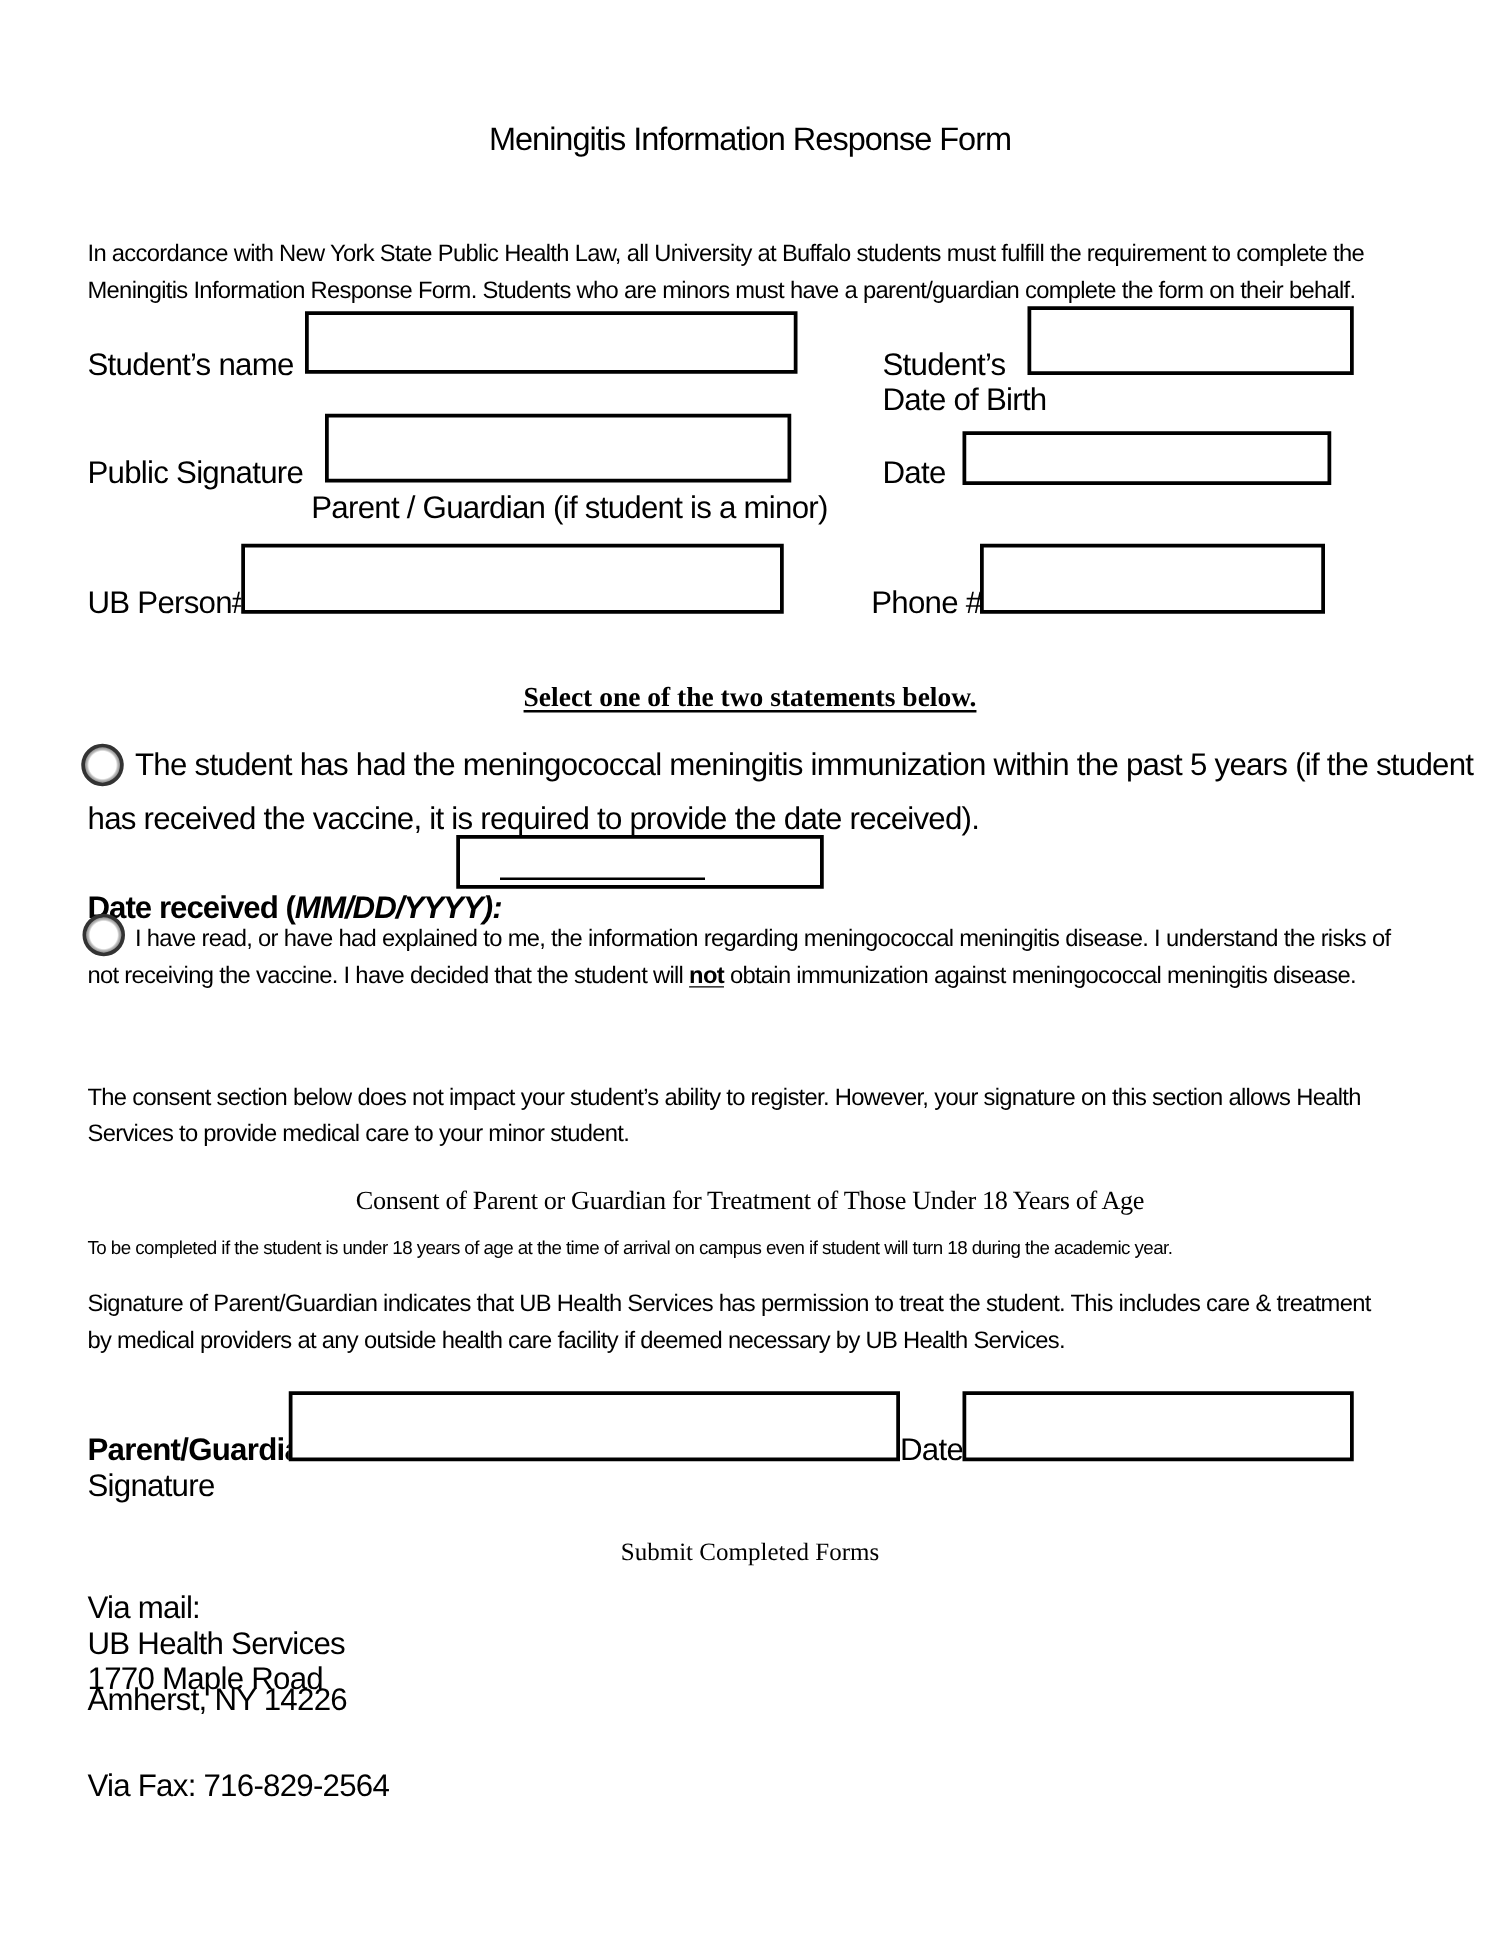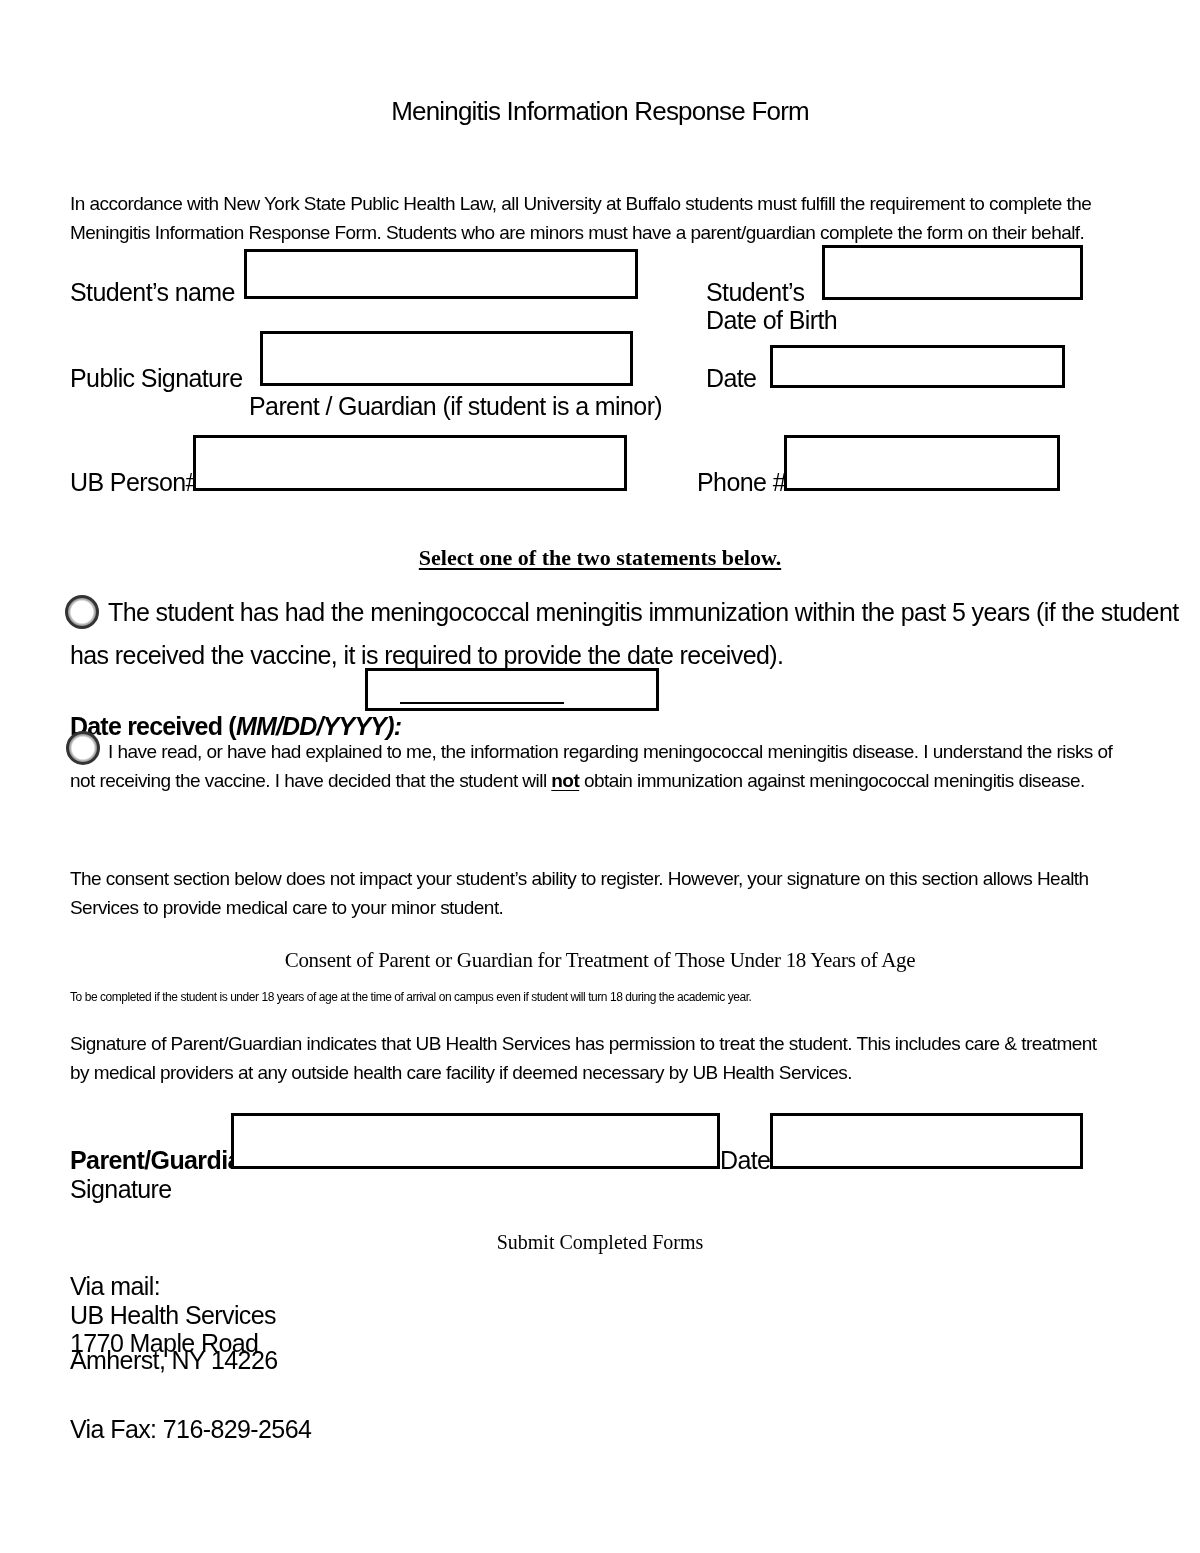--- a/index.html
+++ b/index.html
@@ -54,21 +54,21 @@
   <div style="position:absolute; left:32px; right:92px; bottom:4px; height:2px; background:#000;"></div>
 </div>
 
 <div class="radio" style="left:66px; top:731px;"></div>
 <div class="abs para" style="top:737px; text-indent:38px;"><span>I have read, or have had explained to me, the information regarding meningococcal meningitis disease.  I understand the risks of not receiving the vaccine.  I have decided that the student will </span><span class="b u">not</span><span> obtain immunization against meningococcal meningitis disease.</span></div>
 
 <div class="abs para" style="top:864px;">The consent section below does not impact your student’s ability to register.  However, your signature on this section allows Health Services to provide medical care to your minor student.</div>
 
 <div class="abs serif" style="left:0; right:0; top:948px; text-align:center; font-size:21px; letter-spacing:-0.3px;">Consent of Parent or Guardian for Treatment of Those Under 18 Years of Age</div>
 
-<div class="abs" style="left:70px; top:990px; font-family:'Liberation Sans', sans-serif; font-size:12px; letter-spacing:-0.45px;">To be completed if the student is under 18 years of age at the time of arrival on campus even if student will turn 18 during the academic year.</div>
+<div class="abs" style="left:70px; top:990px; font-family:'Liberation Sans', sans-serif; font-size:15px; letter-spacing:-0.45px;">To be completed if the student is under 18 years of age at the time of arrival on campus even if student will turn 18 during the academic year.</div>
 
 <div class="abs para" style="top:1029px; width:1040px;">Signature of Parent/Guardian indicates that UB Health Services has permission to treat the student.  This includes care &amp; treatment by medical providers at any outside health care facility if deemed necessary by UB Health Services.</div>
 
 <div class="abs sans" style="left:70px; top:1146px;font-weight:bold;">Parent/Guardian</div>
 <div class="abs sans" style="left:70px; top:1175px;">Signature</div>
 <div class="box" style="left:231px; top:1113px; width:489px; height:56px;"></div>
 <div class="abs sans" style="left:720px; top:1146px;">Date</div>
 <div class="box" style="left:770px; top:1113px; width:313px; height:56px;"></div>
 
 <div class="abs serif" style="left:0; right:0; top:1231px; text-align:center; font-size:20px;">Submit Completed Forms</div>

